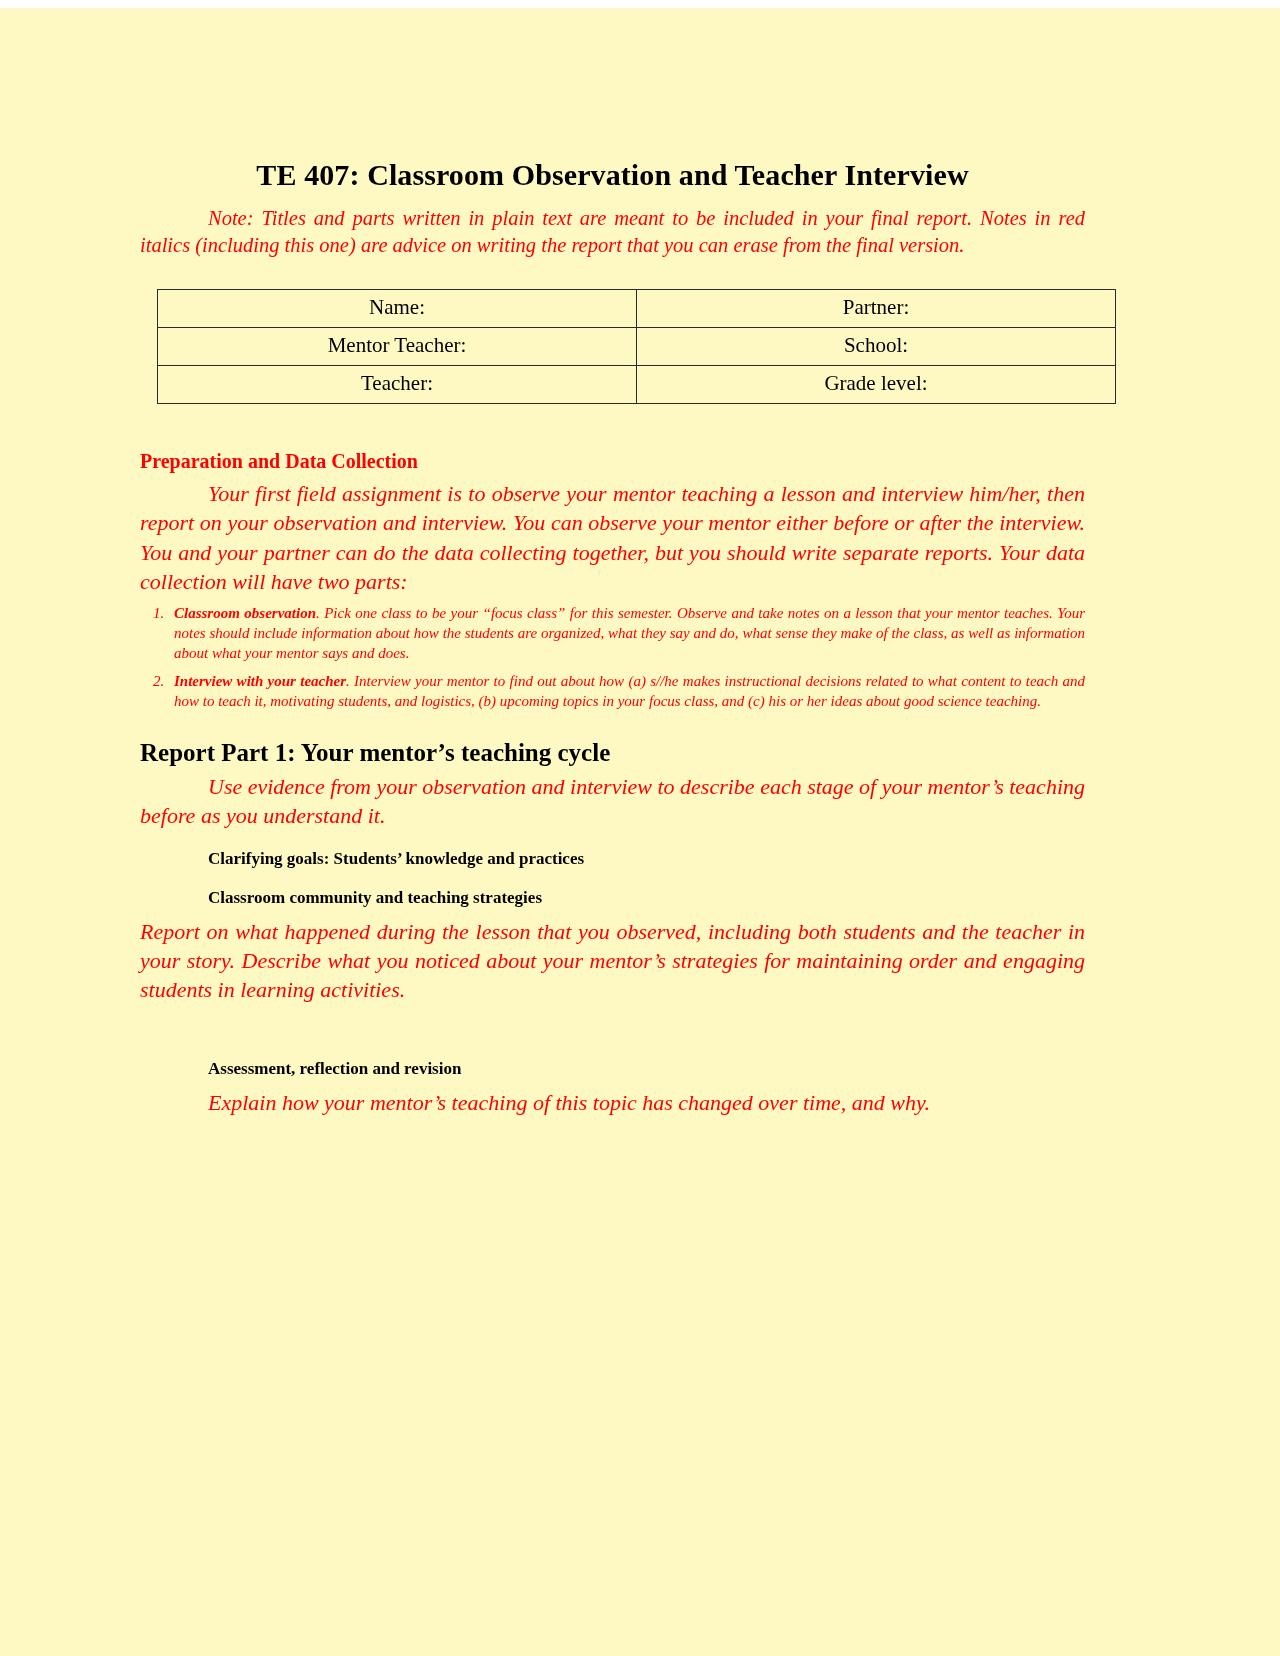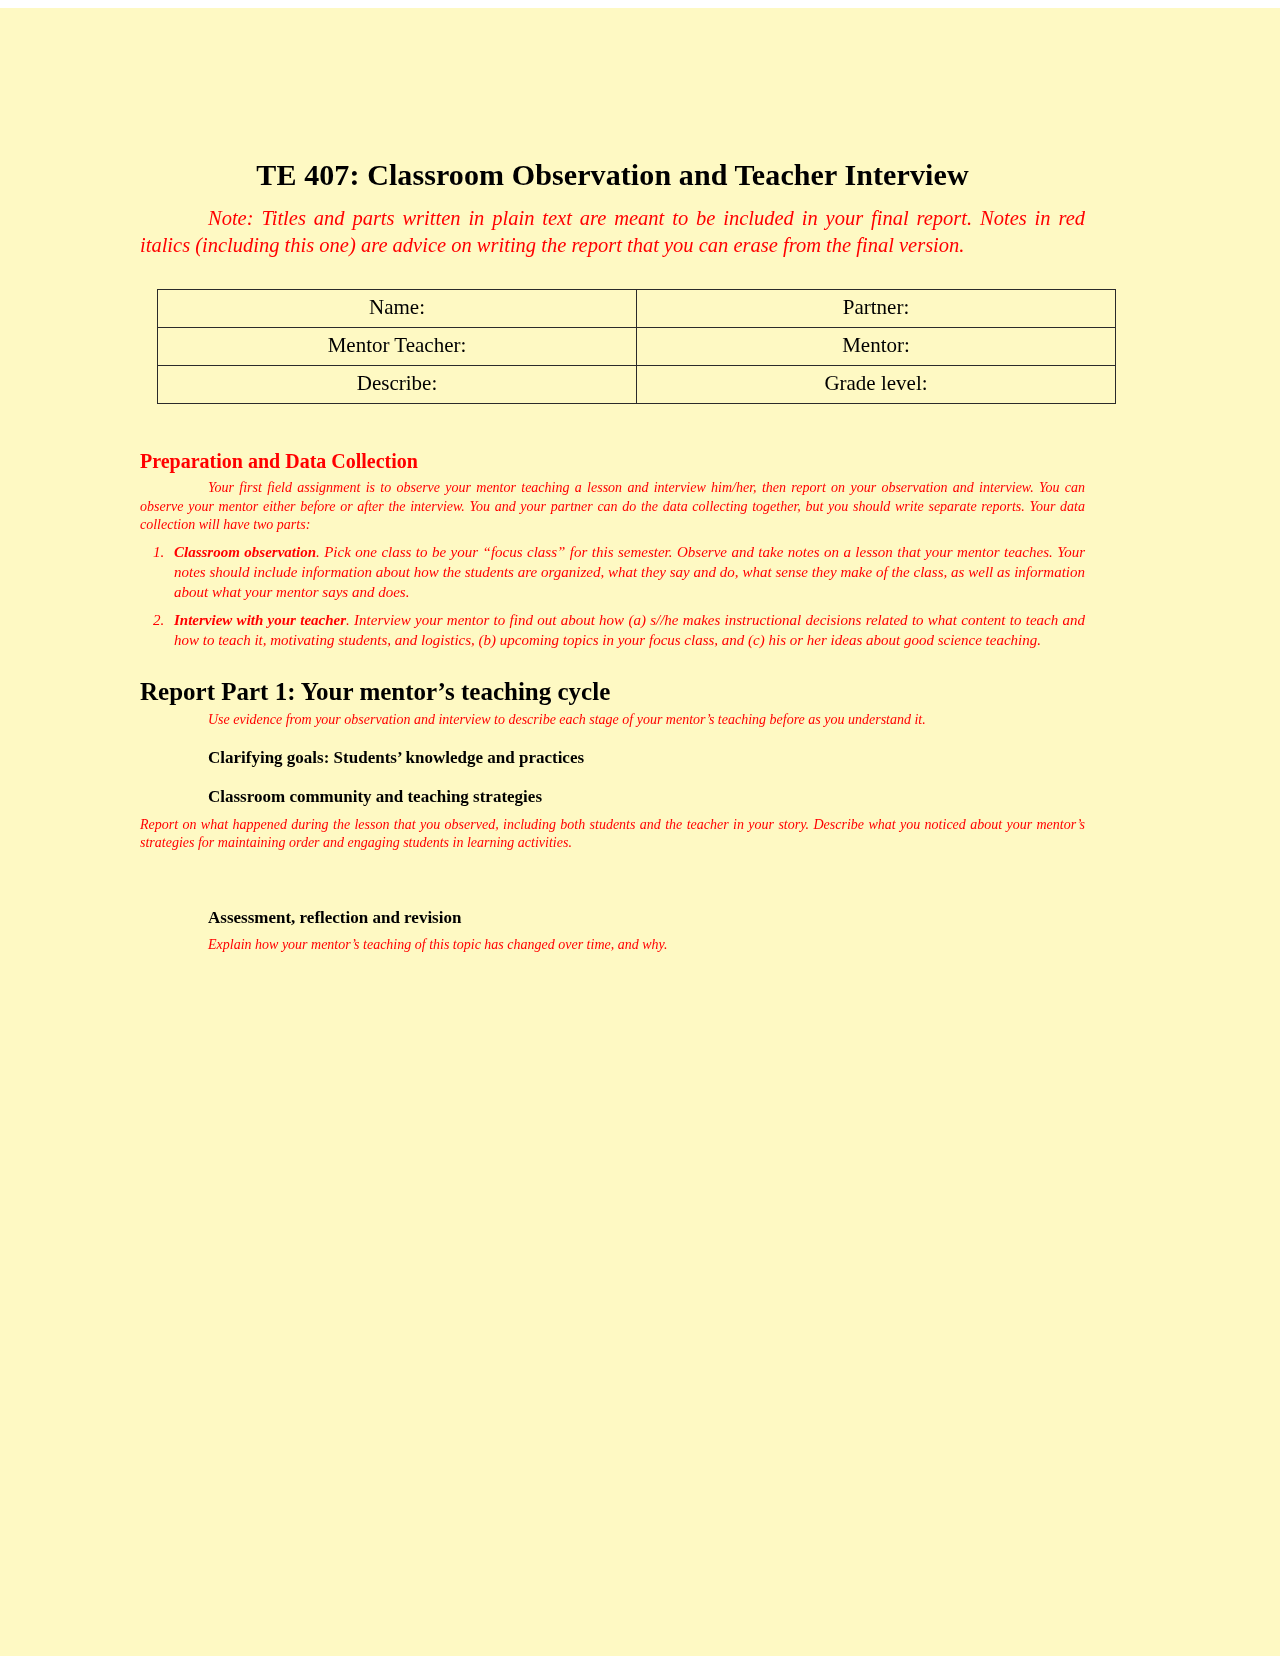--- a/index.html
+++ b/index.html
@@ -94,21 +94,21 @@
     font-weight: bold;
     font-size: 17px;
     margin: 18px 0 8px 68px;
     line-height: 1.25;
   }
 
   
   .para {
     color: #FF0000;
     font-style: italic;
-    font-size: 14px;
+    font-size: 22px;
     line-height: 1.33;
     text-align: justify;
     margin: 0 0 4px 0;
   }
   .para.gap-after-lg {
     margin-bottom: 54px;
   }
 
   
   ol.parts {
@@ -142,24 +142,24 @@
 
     <div class="info-table-wrap">
       <table class="info-table">
         <tbody>
           <tr>
             <td class="col-left">Name:</td>
             <td class="col-right">Partner:</td>
           </tr>
           <tr>
             <td class="col-left">Mentor Teacher:</td>
-            <td class="col-right">Mentor:</td>
+            <td class="col-right">School:</td>
           </tr>
           <tr>
-            <td class="col-left">Describe:</td>
+            <td class="col-left">Teacher:</td>
             <td class="col-right">Grade level:</td>
           </tr>
         </tbody>
       </table>
     </div>
 
     <h2 class="section-heading-red">Preparation and Data Collection</h2>
 
     <p class="para indent-first">Your first field assignment is to observe your mentor teaching a lesson and interview him/her, then report on your observation and interview.  You can observe your mentor either before or after the interview.  You and your partner can do the data collecting together, but you should write separate reports.  Your data collection will have two parts:</p>
 

